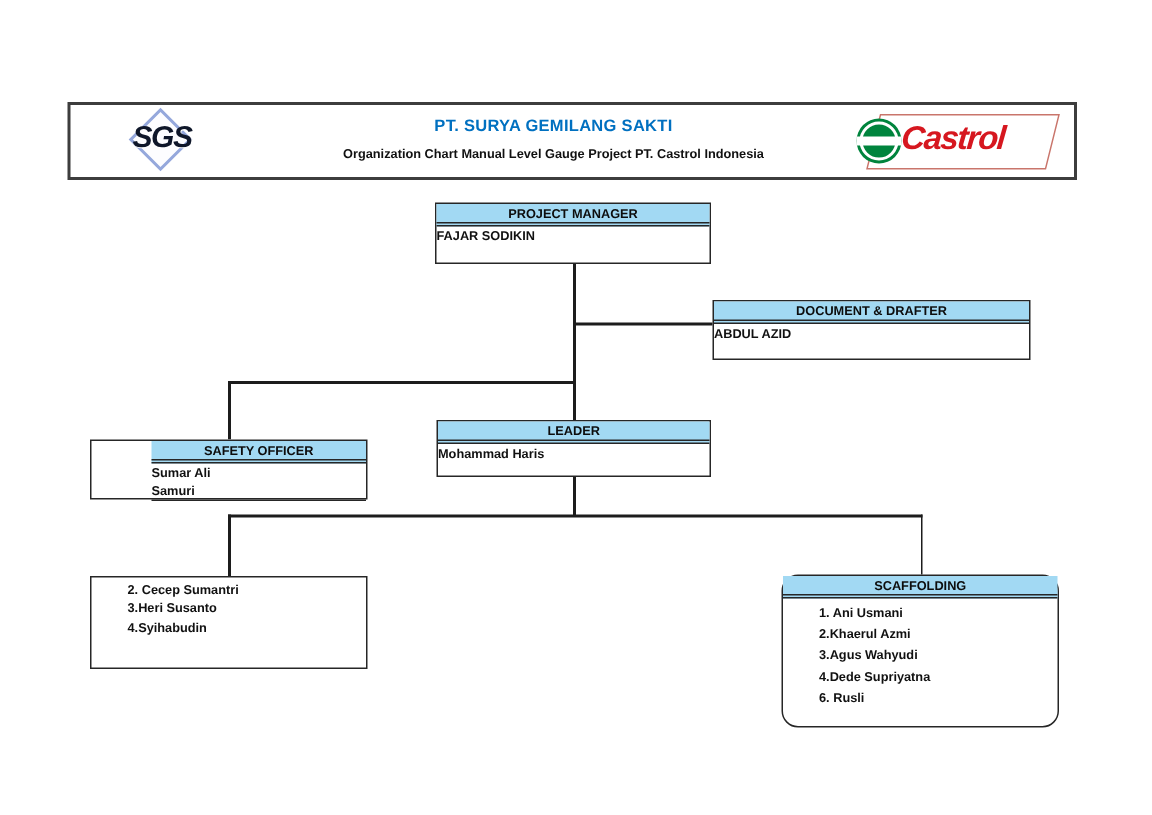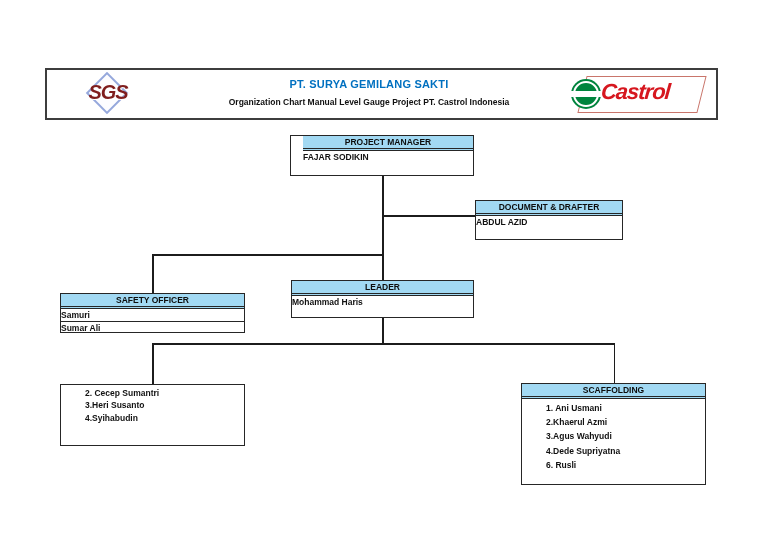--- a/index.html
+++ b/index.html
@@ -7,21 +7,21 @@
               font-family:"Liberation Sans", sans-serif; }
   .page { position:relative; width:768px; height:543px; background:#fff; }
 
   
   .banner { position:absolute; left:45px; top:68px; width:673px; height:52px;
             border:2px solid #3d3d3d; background:#fff; }
   .sgs { position:absolute; left:30px; top:3px; width:62px; height:42px; }
   .sgs .diamond { position:absolute; left:15px; top:5px; width:30px; height:30px;
                   border:2px solid #95a8dc; background:#fdfdff; transform:rotate(45deg); }
   .sgs .sgs-text { position:absolute; left:0; top:8px; width:62px; text-align:center;
-                   font-weight:bold; font-style:italic; font-size:20px; color:#7f1d1d;
+                   font-weight:bold; font-style:italic; font-size:20px; color:#0f172a;
                    letter-spacing:-1px; text-shadow:0.5px 0.5px 0 #fff; }
   .titles { position:absolute; left:140px; right:165px; top:8px; text-align:center; }
   .company { font-size:11px; font-weight:bold; color:#0070C0; letter-spacing:0.2px; }
   .subtitle { margin-top:7px; font-size:8.5px; font-weight:bold; color:#111; }
   .castrol { position:absolute; right:6px; top:5px; width:140px; height:40px; }
   .castrol .para { position:absolute; left:12px; top:1px; width:120px; height:37px;
                    border:1.5px solid #c9756b; background:#fff; transform:skewX(-14deg); }
   .castrol .circle { position:absolute; left:1px; top:4px; width:30px; height:30px;
                      border-radius:50%; background:#00843D; }
   .castrol .circle::before { content:""; position:absolute; left:2px; top:2px; right:2px; bottom:2px;
@@ -36,26 +36,26 @@
   .obox { position:absolute; border:1.5px solid #262626; background:#fff; }
   .obox .hd { background:#A2D9F3; border-bottom:3px double #262626; text-align:center;
               font-weight:bold; font-size:8.5px; line-height:12px; color:#0d0d0d; }
   .obox .row { text-align:left; font-weight:bold; font-size:8.5px; line-height:12px; color:#111; }
   .obox .row.sep { border-bottom:1.2px solid #262626; }
   .obox .list { padding:2px 2px 0 24px; }
   .obox .list .li { font-weight:bold; font-size:8.5px; color:#111; text-align:left; }
   .li.lh12 { line-height:12.4px; }
   .li.lh14 { line-height:14.2px; }
 
-  #box-pm     { left:290px; top:135px; width:184px; height:41px;padding-left:12px; }
-  #box-doc    { left:475px; top:200px; width:148px; height:40px; }
+  #box-pm     { left:290px; top:135px; width:184px; height:41px; }
+  #box-doc    { left:475px; top:200px; width:212px; height:40px; }
   #box-leader { left:291px; top:280px; width:183px; height:38px; }
-  #box-safety { left:60px;  top:293px; width:185px; height:40px; }
+  #box-safety { left:60px;  top:293px; width:185px; height:40px;padding-left:40px; }
   #box-tech   { left:60px;  top:384px; width:185px; height:62px; }
-  #box-scaf   { left:521px; top:383px; width:185px; height:102px; }
+  #box-scaf   { left:521px; top:383px; width:185px; height:102px;border-radius:11px; }
 
   
   .vline, .hline { position:absolute; background:#1c1c1c; }
   .vline { width:1.5px; }
   .hline { height:1.5px; }
   #ln-pm-down    { left:382px; top:176px; height:104px; }
   #ln-doc-branch { left:382px; top:215px; width:94px;  }
   #ln-safety-h   { left:152px; top:254px; width:231px; }
   #ln-safety-v   { left:152px; top:254px; height:39px; }
   #ln-leader-down{ left:382px; top:318px; height:26px; }
@@ -105,22 +105,22 @@
     <div class="row">ABDUL AZID</div>
   </div>
 
   <div class="obox" id="box-leader">
     <div class="hd">LEADER</div>
     <div class="row">Mohammad Haris</div>
   </div>
 
   <div class="obox" id="box-safety">
     <div class="hd">SAFETY OFFICER</div>
+    <div class="row">Sumar Ali</div>
     <div class="row sep">Samuri</div>
-    <div class="row">Sumar Ali</div>
   </div>
 
   <div class="obox" id="box-tech">
     <div class="list">
       <div class="li lh12">2. Cecep Sumantri</div>
       <div class="li lh12">3.Heri Susanto</div>
       <div class="li lh12">4.Syihabudin</div>
     </div>
   </div>
 

